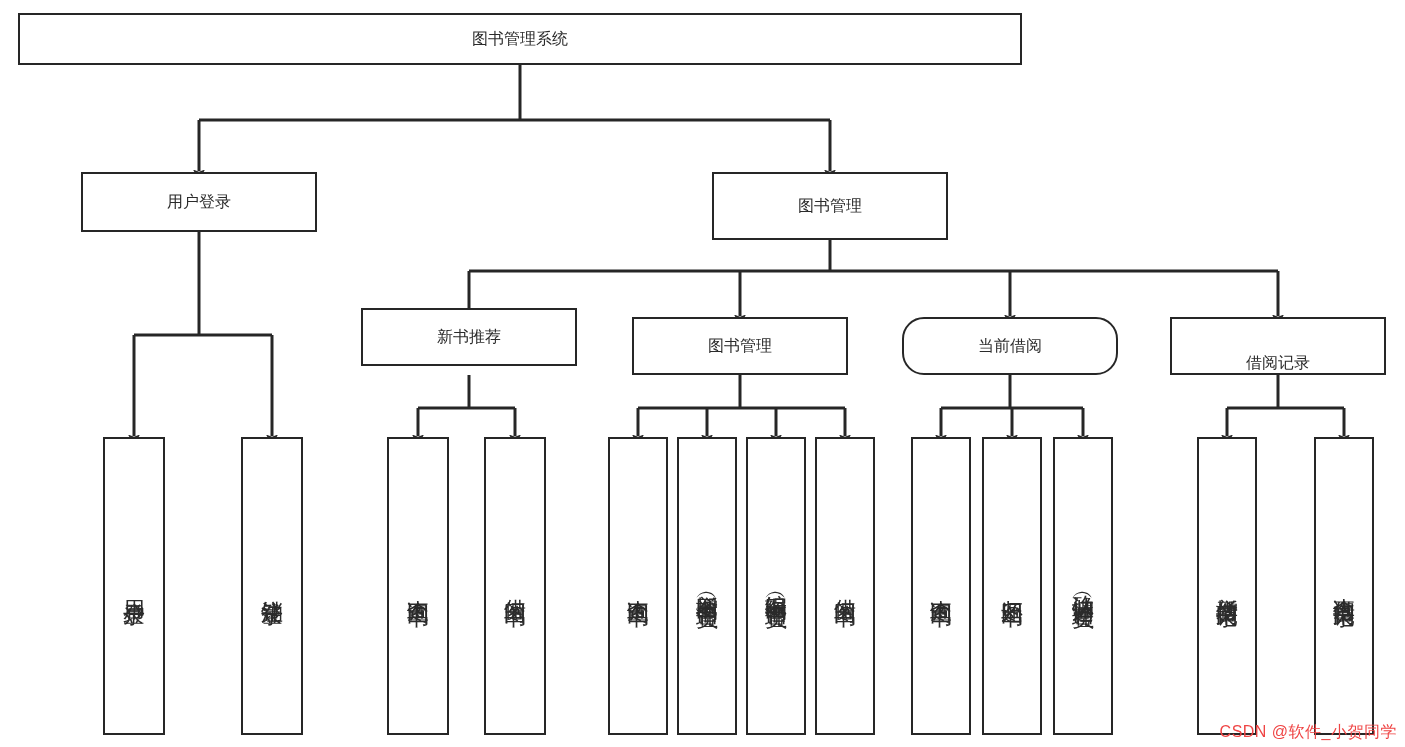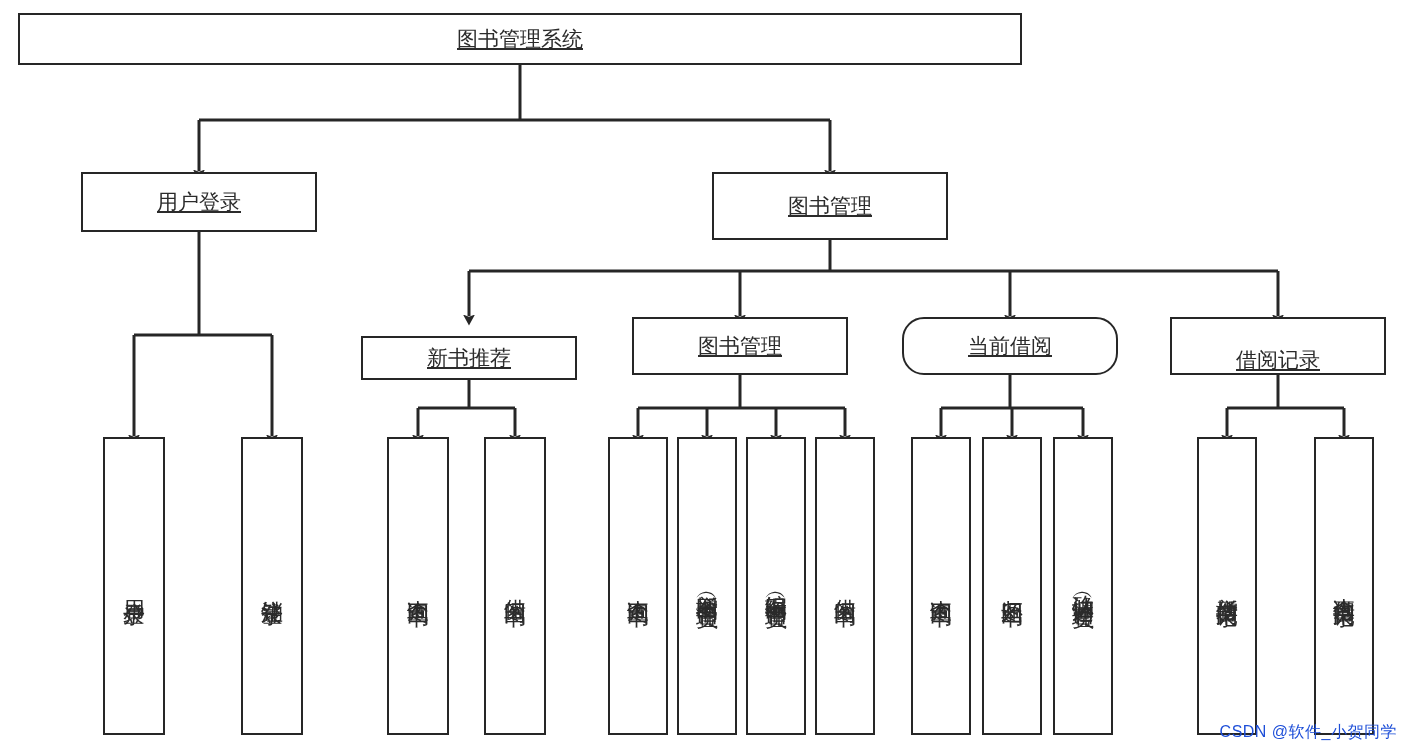--- a/index.html
+++ b/index.html
@@ -36,36 +36,35 @@
     justify-content: center;
     overflow: hidden;
   }
   .node-label {
     color: #2b2b2b;
     line-height: 1.18;
     text-align: center;
     white-space: nowrap;
   }
   .node-box.horizontal .node-label {
-    font-size: 21px;
-    text-decoration: underline;
+    font-size: 16px;
   }
   .node-box.vertical .node-label {
     writing-mode: vertical-rl;
     text-orientation: upright;
     font-size: 22px;
     letter-spacing: 2px;
     line-height: 1;
   }
   .watermark {
     position: absolute;
     right: 8px;
     bottom: 4px;
     font-size: 16px;
-    color: #1d4ed8;
+    color: #ef4444;
     white-space: nowrap;
     letter-spacing: 0.5px;
     pointer-events: none;
     margin-top: 23px;
   }
 </style>
 </head>
 <body>
 
 <div id="diagram-root">
@@ -116,21 +115,21 @@
   <div id="nodes-group">
       <div class="node-box horizontal" style="left: 18px; top: 13px; width: 1004px; height: 52px;">
         <span class="node-label">图书管理系统</span>
       </div>
       <div class="node-box horizontal" style="left: 81px; top: 172px; width: 236px; height: 60px;">
         <span class="node-label">用户登录</span>
       </div>
       <div class="node-box horizontal" style="left: 712px; top: 172px; width: 236px; height: 68px;">
         <span class="node-label">图书管理</span>
       </div>
-      <div class="node-box horizontal" style="left: 361px; top: 336px; width: 216px; height: 44px;">
+      <div class="node-box horizontal" style="left: 361px; top: 308px; width: 216px; height: 58px;">
         <span class="node-label">新书推荐</span>
       </div>
       <div class="node-box horizontal" style="left: 632px; top: 317px; width: 216px; height: 58px;">
         <span class="node-label">图书管理</span>
       </div>
       <div class="node-box horizontal" style="left: 902px; top: 317px; width: 216px; height: 58px; border-radius: 22px;">
         <span class="node-label">当前借阅</span>
       </div>
       <div class="node-box horizontal" style="left: 1170px; top: 317px; width: 216px; height: 58px; align-items: flex-end;">
         <span class="node-label">借阅记录</span>

